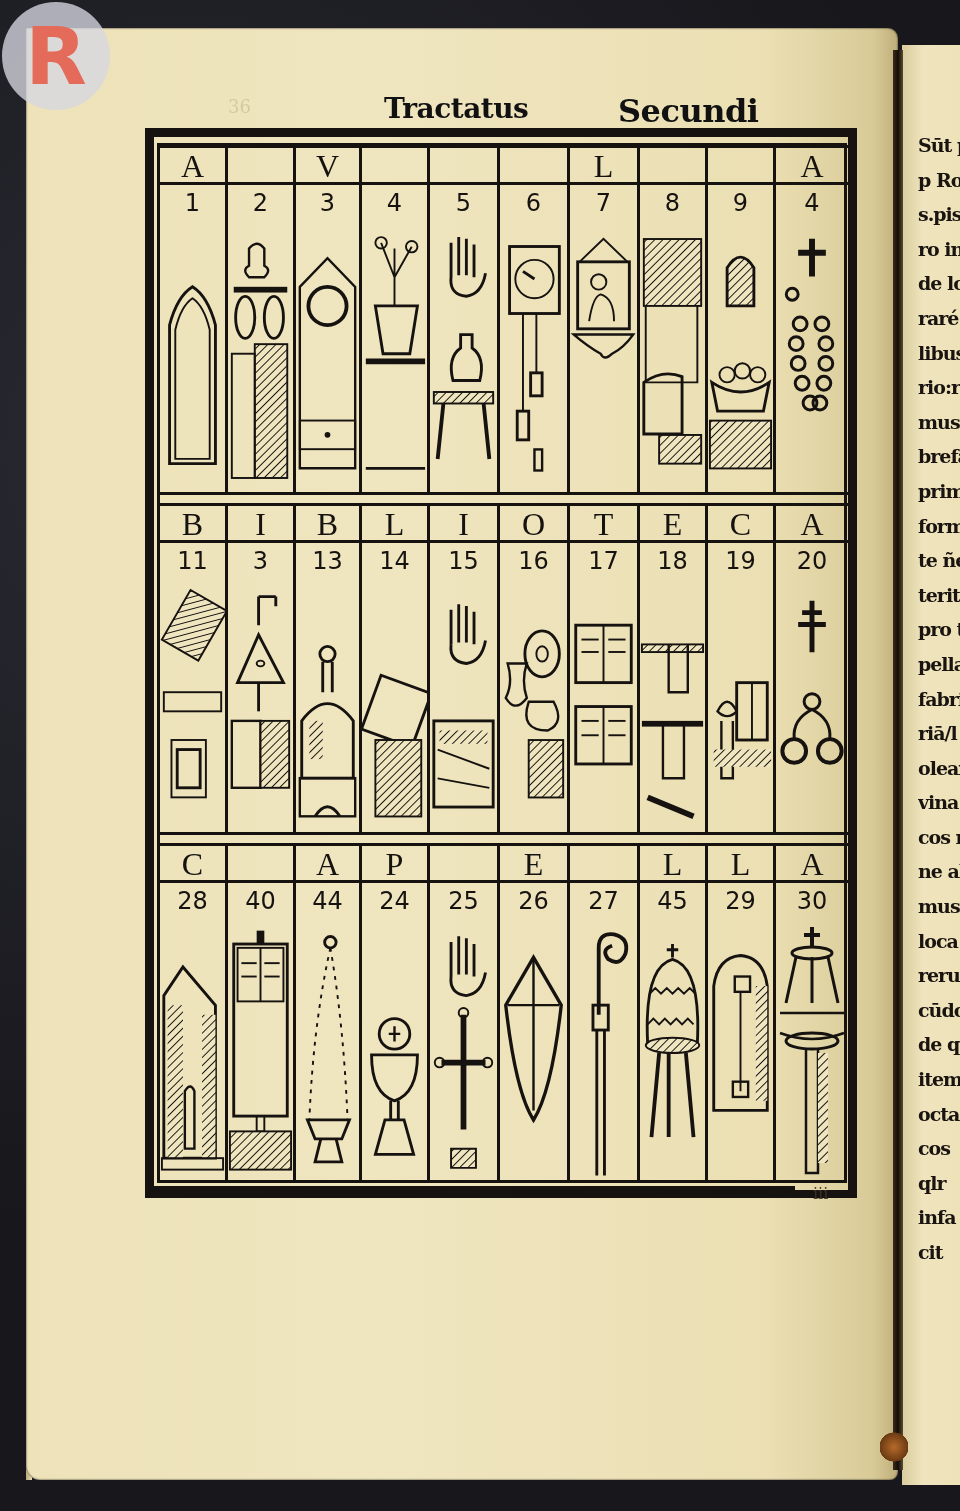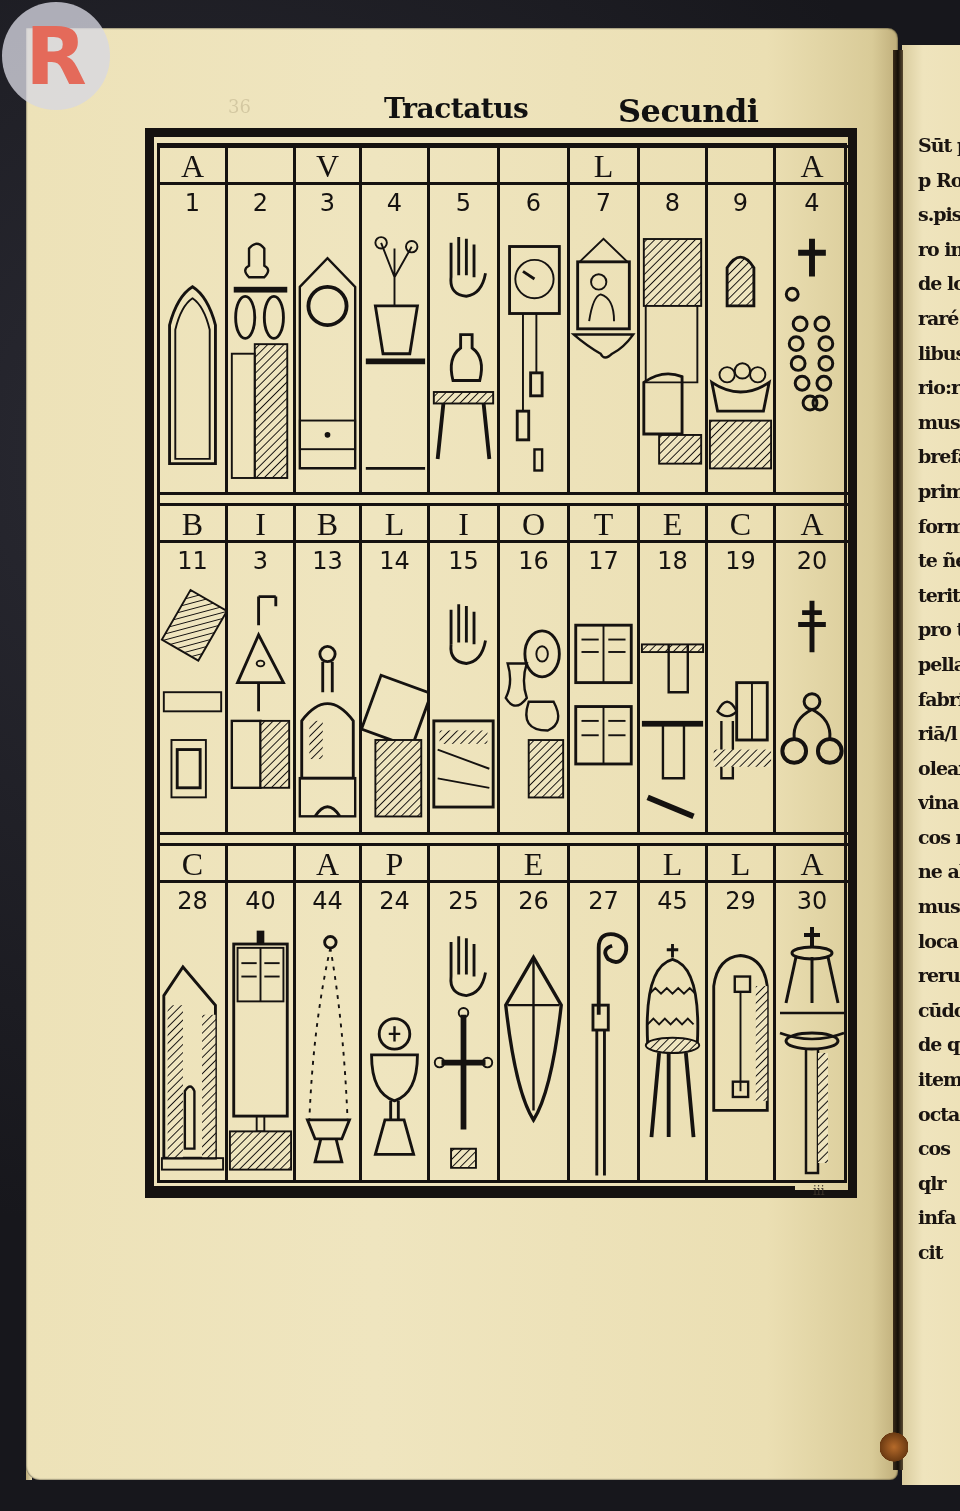--- a/index.html
+++ b/index.html
@@ -54,21 +54,21 @@
   .cell:last-child{border-right:none;}
   .art-row{position:absolute;left:0;width:688px;display:grid;
         grid-template-columns:68px 68px 66px 68px 70px 70px 70px 68px 68px 72px;
         border-bottom:3px solid #151210;box-sizing:border-box;}
   .art{border-right:3px solid #151210;position:relative;box-sizing:border-box;overflow:hidden;}
   .art:last-child{border-right:none;}
   .art svg{position:absolute;left:0;top:0;width:100%;height:100%;}
   .hatch{fill:url(#hatch);}
 
   .bottom-bar{position:absolute;left:145px;top:1186px;width:650px;height:12px;background:#151210;}
-  .signature{position:absolute;left:813px;top:1184px;font-size:12px;color:#3a3228;}
+  .signature{position:absolute;left:813px;top:1184px;font-size:16px;color:#3a3228;}
 </style>
 </head>
 <body>
 
 <div class="bg-noise"></div>
 <div class="page-shadow-left"></div>
 <div class="page"></div>
 <div class="right-page"></div>
 <div class="gutter"></div>
 <div class="corner-stain"></div>

